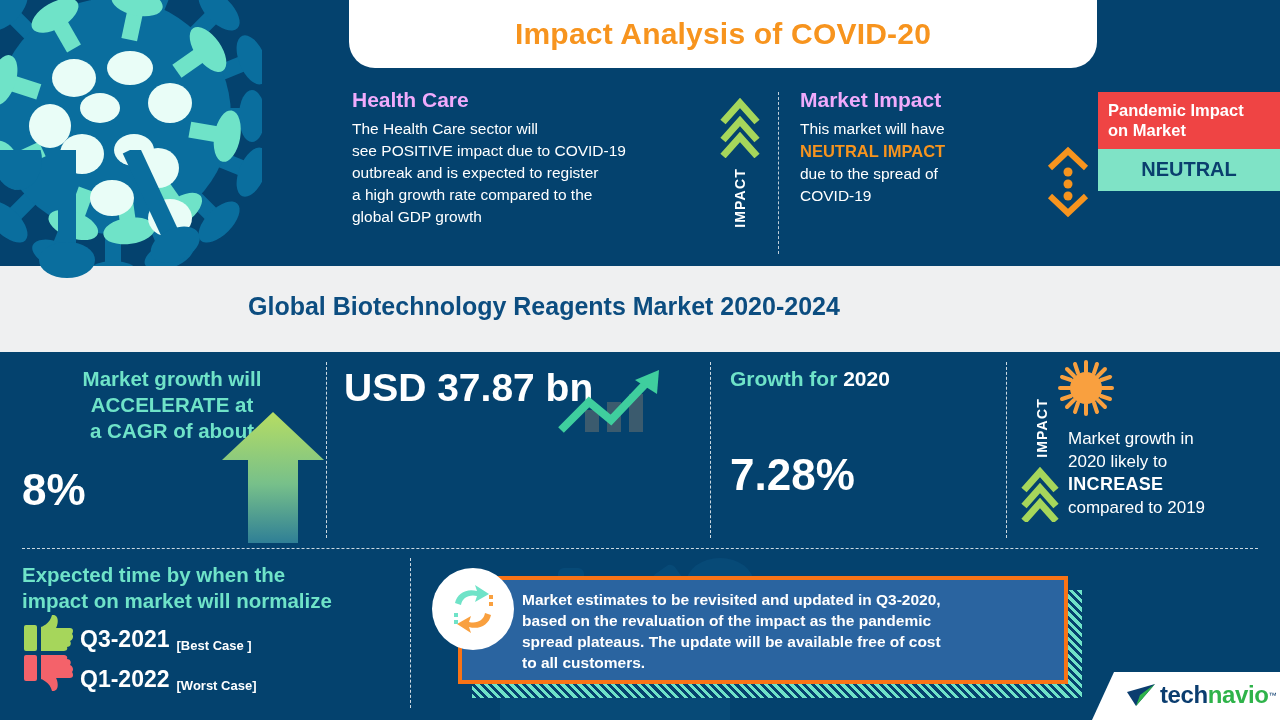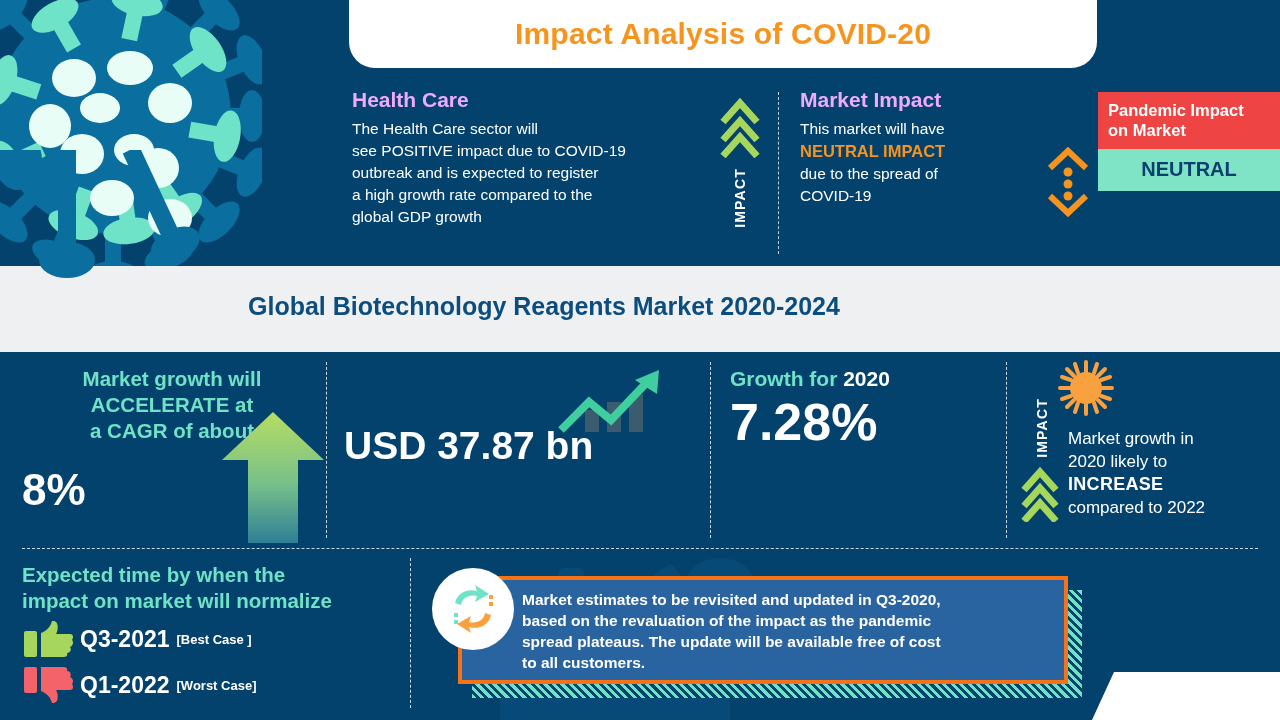--- a/index.html
+++ b/index.html
@@ -60,44 +60,44 @@
   .m-panel { position:absolute; top:366px; }
   .m-head { color:#6fe3c8; font-size:21px; line-height:1.26; font-weight:bold; }
   .m-value { color:#ffffff; font-weight:bold; }
 
   .p1 { left:22px; width:300px; }
   .p1 .m-head { font-size:20.5px;text-align:center; }
   .p1 .m-value { font-size:44px; margin-top:22px; }
   .arrow-up { position:absolute; left:218px; top:408px; width:110px; height:135px; }
 
   .p2 { left:344px; width:360px; }
-  .p2 .m-value { font-size:39px; margin-top:58px; }
+  .p2 .m-value { font-size:39px; }
   .trend-ico { position:absolute; left:555px; top:368px; width:110px; height:70px; }
 
   .p3 { left:730px; width:260px; }
   .p3 .m-head .yr { color:#ffffff; }
-  .p3 .m-value { font-size:52px; }
+  .p3 .m-value { font-size:44px; margin-top:58px; }
   .virus-orange { position:absolute; left:1058px; top:360px; width:56px; height:56px; }
   .impact-strip-mid { position:absolute; left:1020px; top:392px; width:44px; text-align:center; }
   .p4-text { position:absolute; left:1068px; top:428px; width:206px;
              color:#ffffff; font-size:17px; line-height:1.33; }
   .p4-text b { font-weight:bold; font-size:18px; letter-spacing:.3px; }
 
   
   .vdash { position:absolute; top:362px; width:1px; height:176px; border-left:1px dashed #ffffff; opacity:.8; }
   .vd1 { left:326px; } .vd2 { left:710px; } .vd3 { left:1006px; }
 
   
   .hdash { position:absolute; left:22px; top:548px; width:1236px; height:1px;
            border-top:1px dashed #ffffff; opacity:.8; }
 
   
   .bottom-left { position:absolute; left:22px; top:562px; width:420px; }
   .bl-head { color:#6fe3c8; font-size:20.5px; font-weight:bold; line-height:1.25; }
-  .case-row { display:flex; align-items:center; margin-top:6px; }
+  .case-row { display:flex; align-items:flex-end; }
   .case-ico { width:52px; height:40px; flex:0 0 52px; }
   .case-q { color:#ffffff; font-size:23px; font-weight:bold; margin-left:6px; }
   .case-tag { color:#ffffff; font-size:13px; font-weight:bold; margin-left:7px; }
 
   .vdash-bot { position:absolute; left:410px; top:558px; width:1px; height:150px;
                border-left:1px dashed #ffffff; opacity:.8; }
 
   
   .note-shadow { position:absolute; left:472px; top:590px; width:610px; height:108px;
                  background:repeating-linear-gradient(45deg,#6fe3c8 0 3px, #04426e 3px 6px); }
@@ -385,21 +385,21 @@
     <svg width="40" height="56" viewBox="0 0 40 56" style="display:block;margin-top:4px">
       <polyline points="4,24 20,6 36,24" fill="none" stroke="#a6d65b" stroke-width="7"></polyline>
       <polyline points="4,40 20,22 36,40" fill="none" stroke="#a6d65b" stroke-width="7"></polyline>
       <polyline points="4,55 20,37 36,55" fill="none" stroke="#a6d65b" stroke-width="7"></polyline>
     </svg>
   </div>
   <div class="p4-text">
     <div>Market growth in</div>
     <div>2020 likely to</div>
     <div><b>INCREASE</b></div>
-    <div>compared to 2022</div>
+    <div>compared to 2019</div>
   </div>
 
   <div class="vdash vd1"></div>
   <div class="vdash vd2"></div>
   <div class="vdash vd3"></div>
   <div class="hdash"></div>
 
   <div class="bottom-left">
     <div class="bl-head">
       <div>Expected time by when the</div>
@@ -442,15 +442,24 @@
       <path d="M46 34 C44 44 34 49 24 46 L26 52 L12 43 L26 35 L24 41 C32 43 39 39 40 32 Z" fill="#f9a03f"></path>
       <rect x="44" y="14" width="4" height="4" fill="#f9a03f"></rect>
       <rect x="44" y="21" width="4" height="4" fill="#f9a03f"></rect>
       <rect x="9" y="32" width="4" height="4" fill="#6fe3c8"></rect>
       <rect x="9" y="39" width="4" height="4" fill="#6fe3c8"></rect>
     </svg>
   </div>
 
   <div class="logo-wrap">
     <div class="logo-bg"></div>
+    <div class="logo-inner">
+      <svg width="30" height="26" viewBox="0 0 30 26" style="margin-right:4px">
+        <polygon points="1,10 29,2 10,24" fill="#0b3d6f"></polygon>
+        <polygon points="10,24 14,13 29,2" fill="#2fb34a"></polygon>
+      </svg>
+      <span class="logo-text lt-a">tech</span>
+        <span class="logo-text lt-b">navio</span>
+        <span class="logo-tm">™</span>
+    </div>
   </div>
 
 </div>
 
 </body></html>

